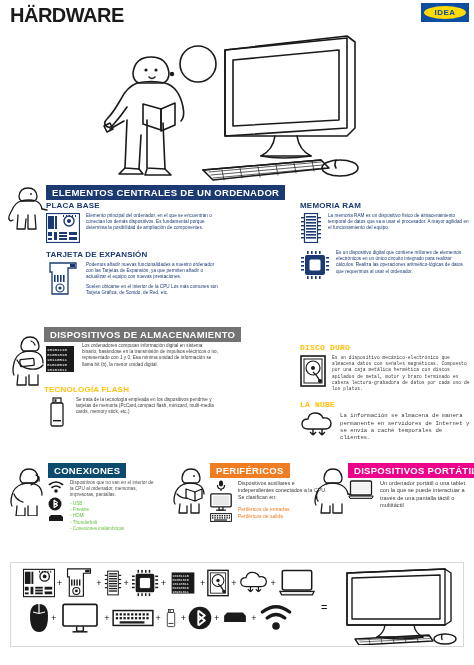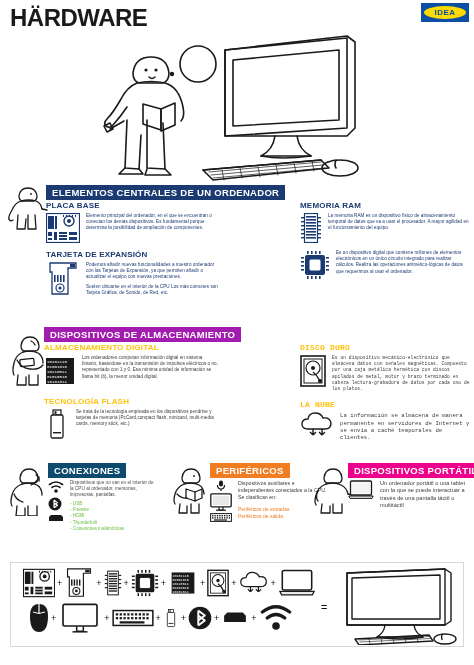--- a/index.html
+++ b/index.html
@@ -7,21 +7,21 @@
     width: 474px; height: 665px;
     background: #ffffff;
     font-family: "Liberation Sans", sans-serif;
     overflow: hidden;
   }
   .page { position: relative; width: 474px; height: 665px; background:#fff; }
 
   
   .title {
     position: absolute; left: 10px; top: 4px;
-    font-size: 24px; font-weight: bold; letter-spacing: -0.5px;
+    font-size: 20px; font-weight: bold; letter-spacing: -0.5px;
     color: #1a1a1a;
   }
   .idea-logo {
     position: absolute; right: 5px; top: 3px;
     width: 48px; height: 19px; background: #0b4ea2;
     display: flex; align-items: center; justify-content: center;
   }
   .idea-oval {
     width: 42px; height: 13px; background: #ffdb00; border-radius: 50%;
     display: flex; align-items: center; justify-content: center;
@@ -34,21 +34,21 @@
   .hero { position: absolute; left: 0; top: 22px; width: 474px; height: 160px; }
 
   
   .section { position: absolute; width: 474px; }
   .banner {
     display: inline-block; padding: 2px 6px 2px 6px;
     font-size: 9.5px; font-weight: bold; color: #ffffff;
     letter-spacing: 0.3px; white-space: nowrap; line-height: 11px;
   }
   .banner.blue   { background: #1b3a72; }
-  .banner.yellow { background: #a21caf; }
+  .banner.yellow { background: #737373; }
   .banner.green  { background: #0c4a6e; }
   .banner.orange { background: #f07d22; }
   .banner.pink   { background: #ec008c; }
 
   .subhead {
     font-size: 8px; font-weight: bold; letter-spacing: 0.2px;
     margin-bottom: 2px; line-height: 10px;
   }
   .subhead.blue   { color: #1b3a72; }
   .subhead.yellow { color: #ffc20e; }
@@ -322,21 +322,20 @@
           <path d="M10 41 l-1 10 l9 0 l0 -8"></path>
           <path d="M21 41 l0 10 l9 0 l0 -10"></path>
         </g>
       </svg>
     </div>
 
     <div class="banner yellow" style="position:absolute;left:44px;top:1px;">DISPOSITIVOS DE ALMACENAMIENTO</div>
 
     <div style="position:absolute;left:44px;top:17px;width:175px;">
       <div>
-        <div class="subhead yellow">ALMACENAMIENTO DIGITAL</div>
         <div class="item">
           <div class="item-icon">
             <svg width="32" height="32" viewBox="0 0 32 32">
               <rect x="2" y="3" width="28" height="26" fill="#1a1a1a"></rect>
               <g fill="#fff" font-family="Liberation Mono, monospace" font-size="4.2">
                 <text x="3" y="8">10101110</text>
                 <text x="3" y="13">01001010</text>
                 <text x="3" y="18">10110011</text>
                 <text x="3" y="23">01010010</text>
                 <text x="3" y="28">10101011</text>

